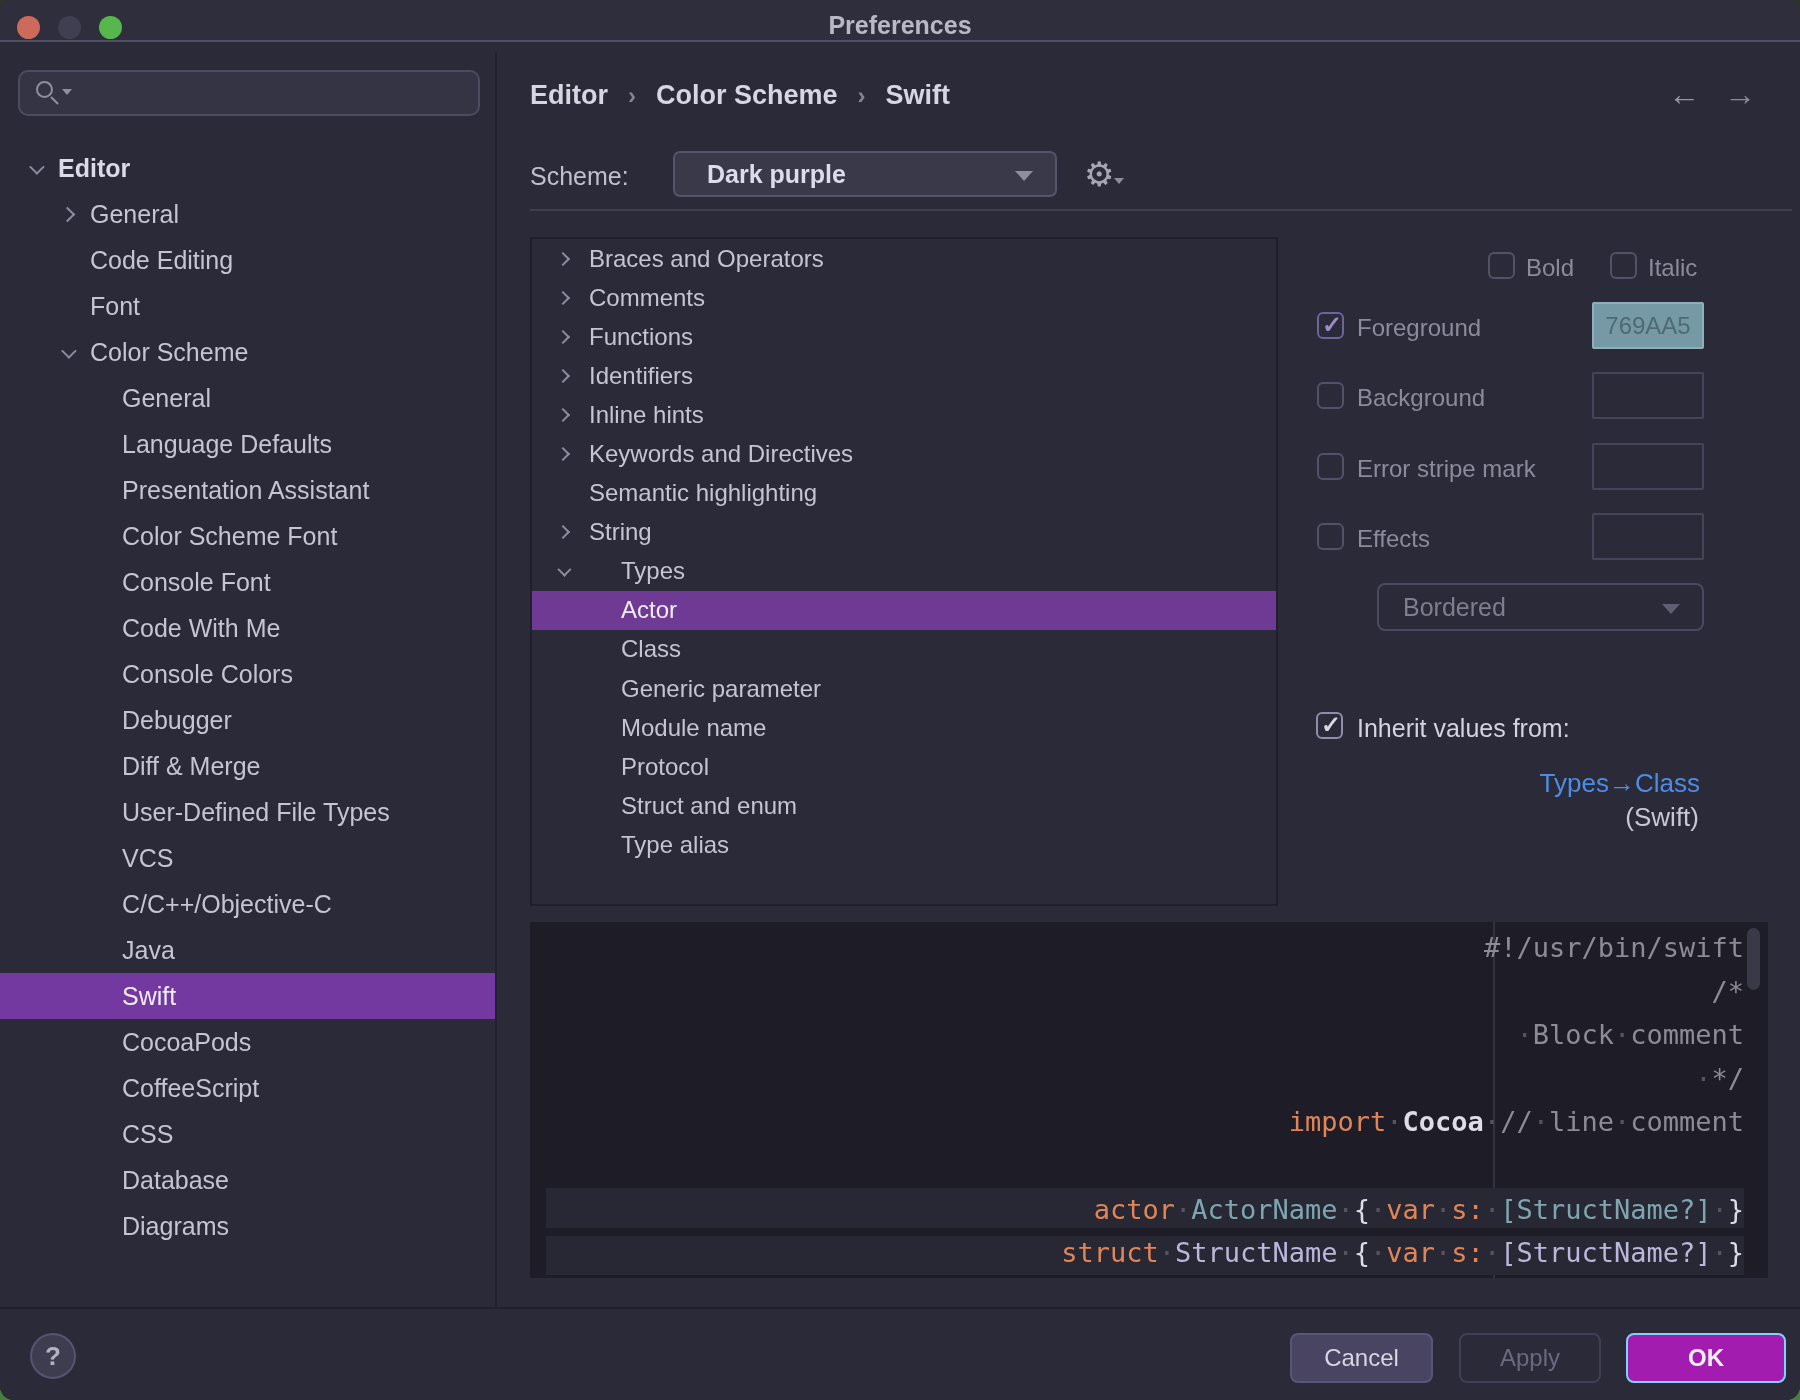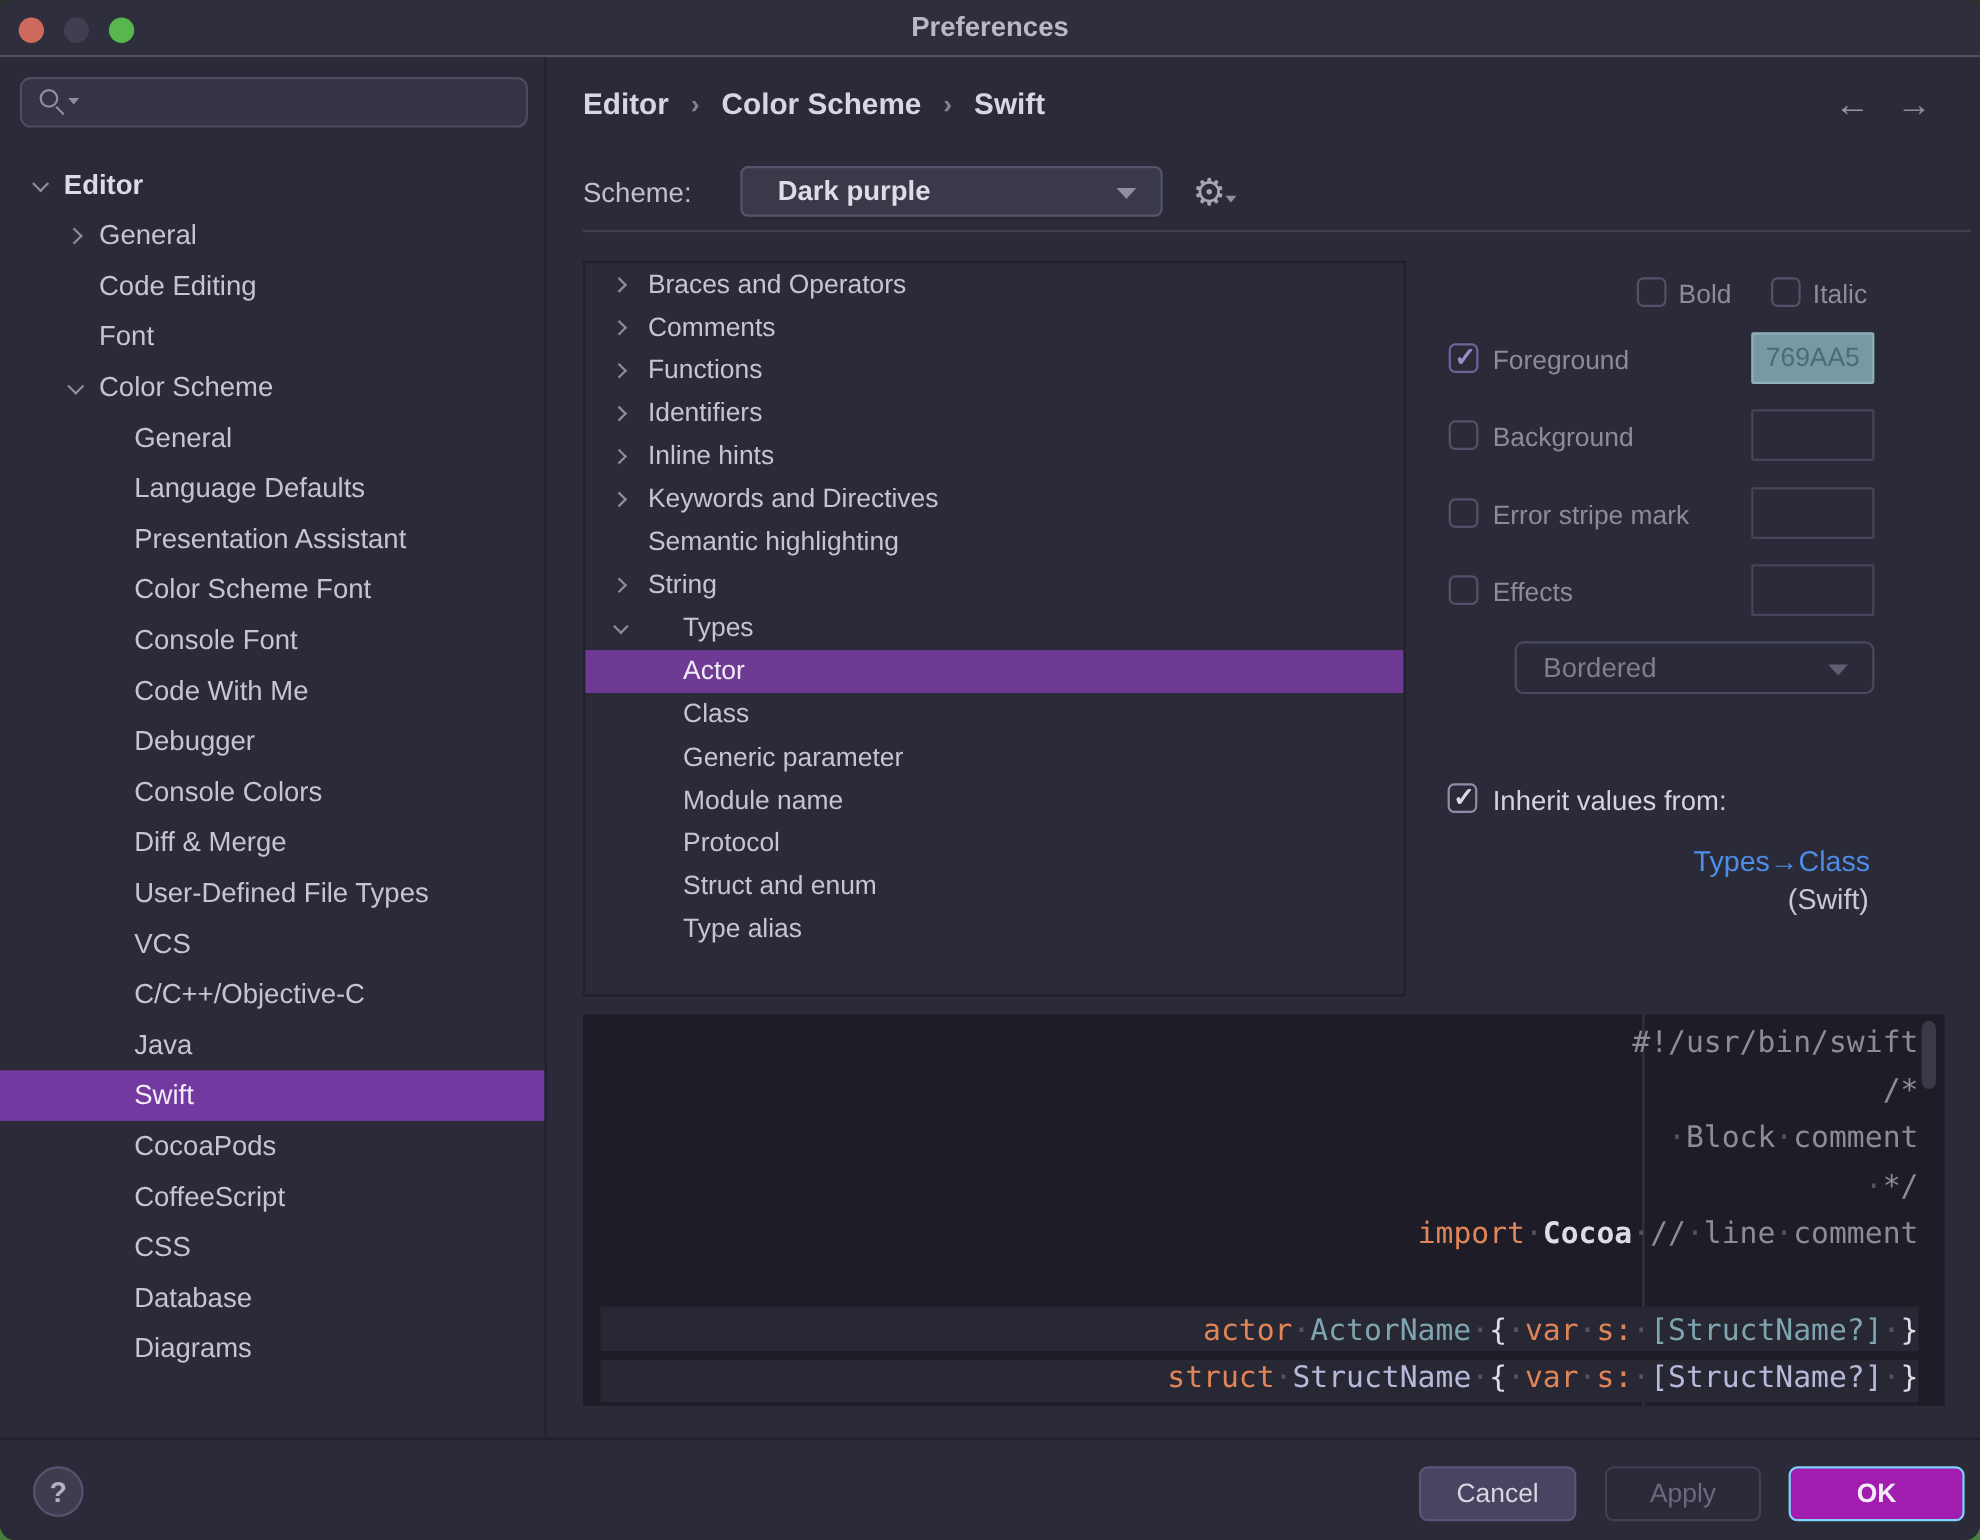--- a/index.html
+++ b/index.html
@@ -2,21 +2,21 @@
 <html><head>
 <meta charset="utf-8">
 <style>
   * { margin:0; padding:0; box-sizing:border-box; }
   html,body { width:1800px; height:1400px; }
   body { background:linear-gradient(180deg,#2e3329 0%,#47803c 100%); font-family:"Liberation Sans",sans-serif; position:relative; }
 
   .window { position:absolute; inset:0; border-radius:12px 12px 14px 14px; overflow:hidden; background:#2b2a38; }
 
   
-  .titlebar { position:absolute; top:0; left:0; right:0; height:52px; background:#2f2e3c; border-bottom:2px solid #504f64; }
+  .titlebar { position:absolute; top:0; left:0; right:0; height:42px; background:#2f2e3c; border-bottom:2px solid #504f64; }
   .title { text-align:center; line-height:50px; font-size:25px; font-weight:bold; color:#bab8c7; }
   .traffic { position:absolute; top:16px; left:17px; display:flex; gap:18px; }
   .light { width:23px; height:23px; border-radius:50%; }
   .light.close { background:#cd6a5b; }
   .light.min   { background:#403f52; }
   .light.zoom  { background:#57b64c; }
 
   
   .sidebar { position:absolute; left:0; top:52px; width:497px; bottom:93px; background:#2b2a38; border-right:2px solid #222130; overflow:hidden; }
   .searchbox { position:absolute; left:18px; top:18px; width:462px; height:46px; background:#353444; border:2px solid #4c4b60; border-radius:10px; }
@@ -142,24 +142,24 @@
         <div class="srow">
           <span style="margin-left: 122px;">Color Scheme Font</span>
         </div>
         <div class="srow">
           <span style="margin-left: 122px;">Console Font</span>
         </div>
         <div class="srow">
           <span style="margin-left: 122px;">Code With Me</span>
         </div>
         <div class="srow">
+          <span style="margin-left: 122px;">Console Colors</span>
+        </div>
+        <div class="srow">
           <span style="margin-left: 122px;">Debugger</span>
-        </div>
-        <div class="srow">
-          <span style="margin-left: 122px;">Console Colors</span>
         </div>
         <div class="srow">
           <span style="margin-left: 122px;">Diff &amp; Merge</span>
         </div>
         <div class="srow">
           <span style="margin-left: 122px;">User-Defined File Types</span>
         </div>
         <div class="srow">
           <span style="margin-left: 122px;">VCS</span>
         </div>

